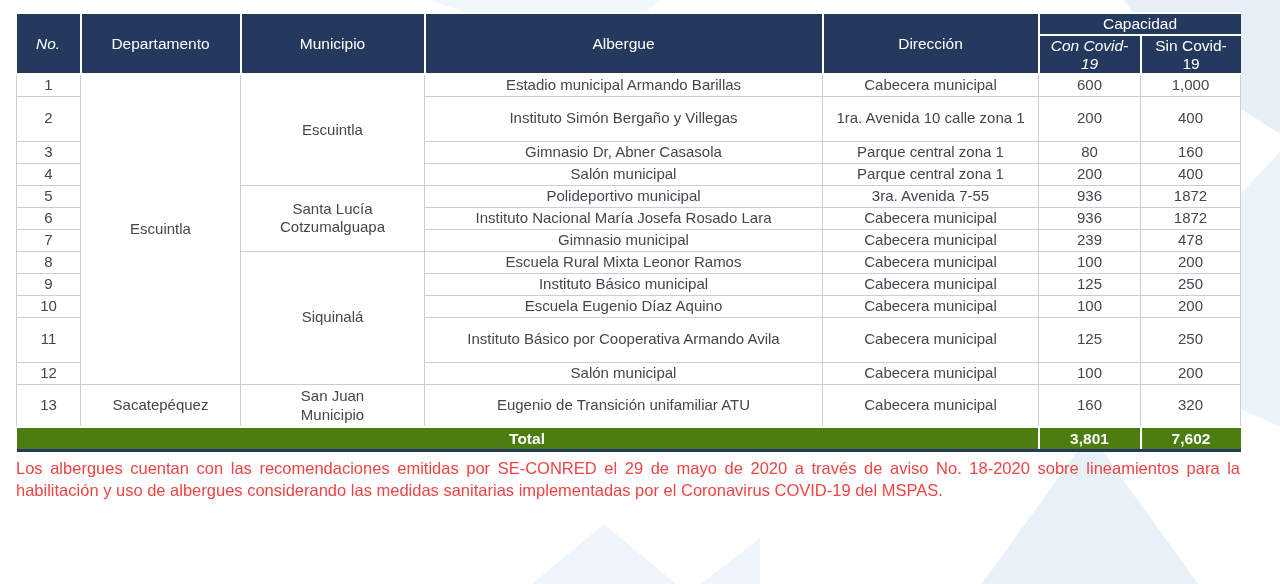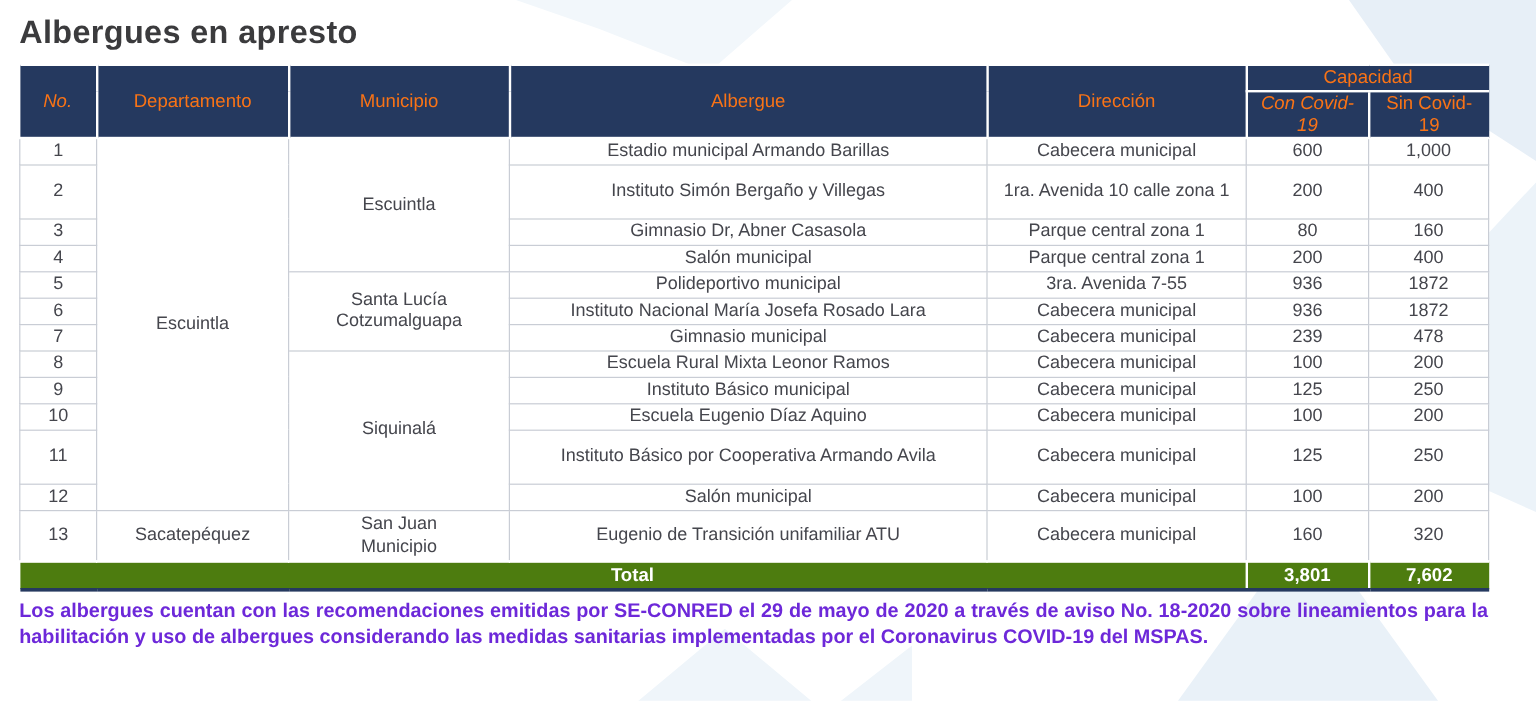--- a/index.html
+++ b/index.html
@@ -32,21 +32,21 @@
   }
   col.c-no  { width: 64px; }
   col.c-dep { width: 160px; }
   col.c-mun { width: 184px; }
   col.c-alb { width: 398px; }
   col.c-dir { width: 216px; }
   col.c-con { width: 102px; }
   col.c-sin { width: 100px; }
 
   thead th {
-    background: #25395f; color: #f97316; font-weight: 400; font-size: 15.5px;
+    background: #25395f; color: #ffffff; font-weight: 400; font-size: 15.5px;
     border: 2px solid #ffffff; text-align: center; line-height: 1.15;
   }
   thead tr.hr1 th { height: 22px; }
   thead tr.hr2 th { height: 39px; padding: 0 10px; }
   thead th.big { height: 61px; }
   thead th:first-child { border-left: none; font-style: italic; }
   thead th:last-child { border-right: none; }
 
   tbody td {
     background: #ffffff; border: 1px solid #c9cdd5; text-align: center;
@@ -59,35 +59,34 @@
 
   tfoot td {
     background: #4d7c0f; color: #ffffff; font-weight: 700; font-size: 15.5px;
     text-align: center; height: 23px; border: 2px solid #ffffff;
     border-bottom: 3px solid #25395f;
   }
   tfoot td:first-child { border-left: none; }
   tfoot td:last-child { border-right: none; }
 
   p.footnote {
-    width: 1224px; margin-top: 6px; font-size: 16.5px; font-weight: 700;
-    color: #6d28d9; line-height: 1.33; text-align: justify;
+    width: 1224px; margin-top: 6px; font-size: 16.5px; font-weight: 400;
+    color: #ef4444; line-height: 1.33; text-align: justify;
   }
 </style>
 </head>
 <body>
 
 <div class="wm wm1"></div>
 <div class="wm wm2"></div>
 <div class="wm wm3"></div>
 <div class="wm wm4"></div>
 <div class="wm wm5"></div>
 
 <div class="page">
-  <h1 class="title">Albergues en apresto</h1>
 
   <table class="shelters">
     <colgroup>
       <col class="c-no">
         <col class="c-dep">
         <col class="c-mun">
         <col class="c-alb">
       <col class="c-dir">
         <col class="c-con">
         <col class="c-sin">

